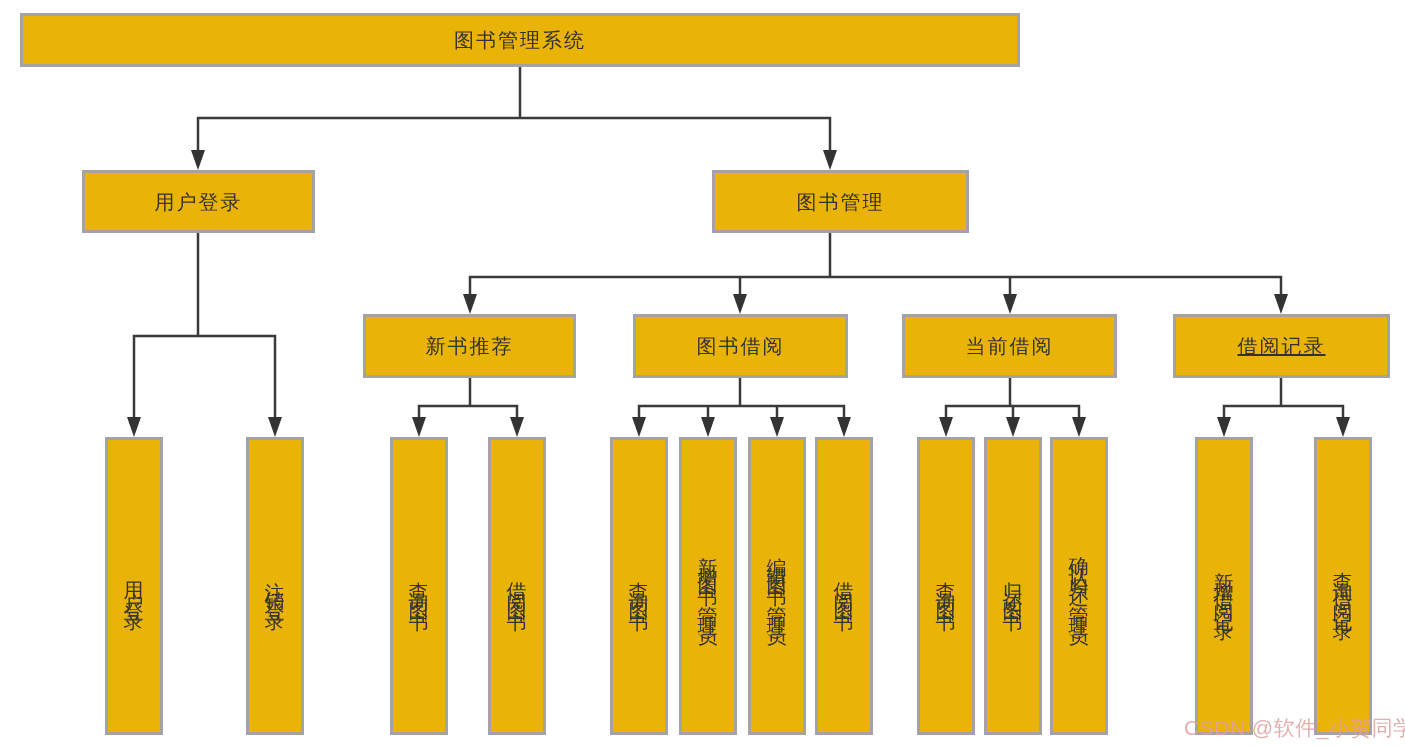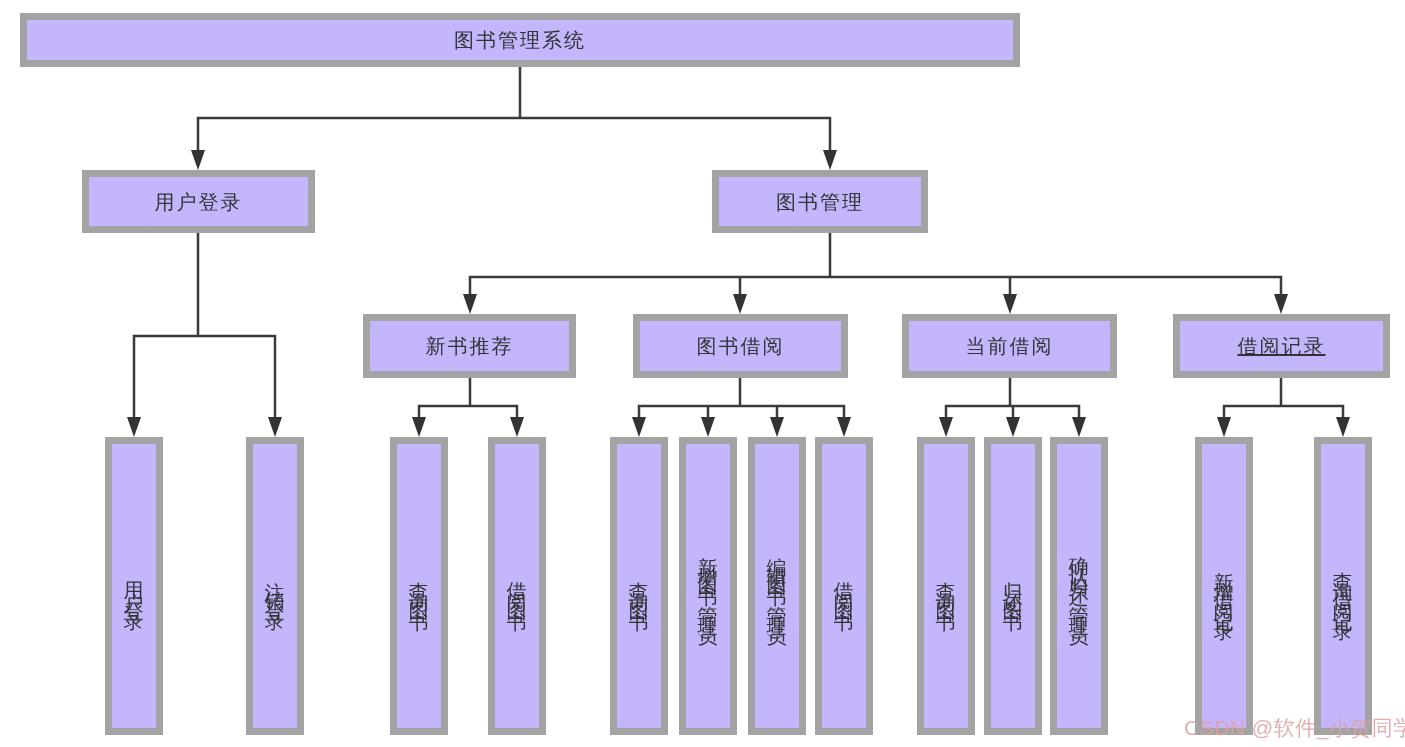--- a/index.html
+++ b/index.html
@@ -13,22 +13,22 @@
   }
   .connectors {
     position: absolute;
     left: 0; top: 0;
     width: 1405px; height: 747px;
     pointer-events: none;
   }
   .node {
     position: absolute;
     box-sizing: border-box;
-    border: 7px solid #a3a3a3;
-    background: #c4b5fd;
+    border: 3px solid #a3a3a3;
+    background: #eab308;
     color: #333333;
     display: flex;
     align-items: center;
     justify-content: center;
     text-align: center;
   }
   .node.h {
     font-size: 20px;
     letter-spacing: 2px;
     line-height: 1;
@@ -90,21 +90,21 @@
     <polygon points="1072,417 1086,417 1079,437"></polygon>
 
     <path d="M1281 377 V406 M1224 406 H1343 M1224 406 V420 M1343 406 V420"></path>
     <polygon points="1217,417 1231,417 1224,437"></polygon>
     <polygon points="1336,417 1350,417 1343,437"></polygon>
   </svg>
 
   <div class="node h" style="left:20px; top:13px; width:1000px; height:54px;">图书管理系统</div>
 
   <div class="node h" style="left:82px; top:170px; width:233px; height:63px;">用户登录</div>
-  <div class="node h" style="left:712px; top:170px; width:216px; height:63px;font-family:Liberation Serif, serif;">图书管理</div>
+  <div class="node h" style="left:712px; top:170px; width:257px; height:63px;font-family:Liberation Serif, serif;">图书管理</div>
 
   <div class="node h" style="left:363px; top:314px; width:213px; height:64px;">新书推荐</div>
   <div class="node h" style="left:633px; top:314px; width:215px; height:64px;text-align:center;">图书借阅</div>
   <div class="node h" style="left:902px; top:314px; width:215px; height:64px;">当前借阅</div>
   <div class="node h" style="left:1173px; top:314px; width:217px; height:64px;text-decoration:underline;">借阅记录</div>
 
   <div class="node v" style="left:105px; top:437px; width:58px; height:298px;">用户登录</div>
   <div class="node v" style="left:246px; top:437px; width:58px; height:298px;">注销登录</div>
 
   <div class="node v" style="left:390px; top:437px; width:58px; height:298px;">查询图书</div>

